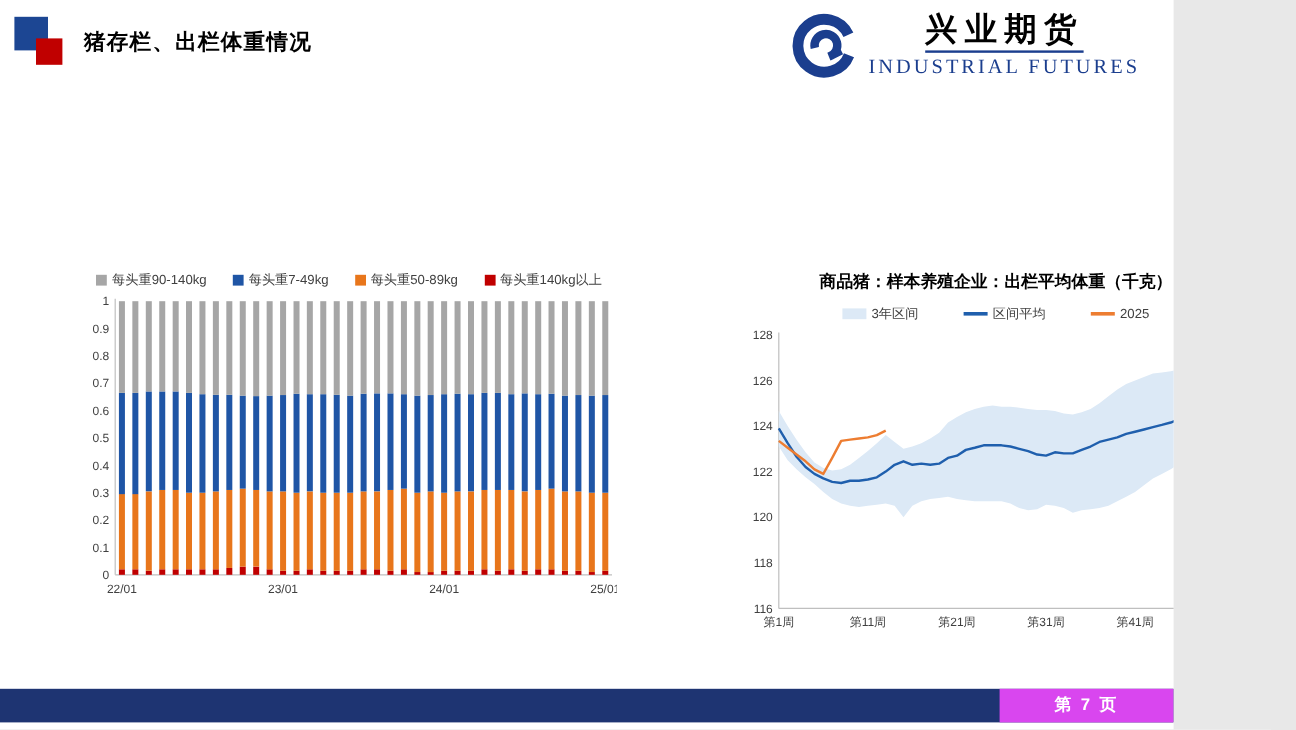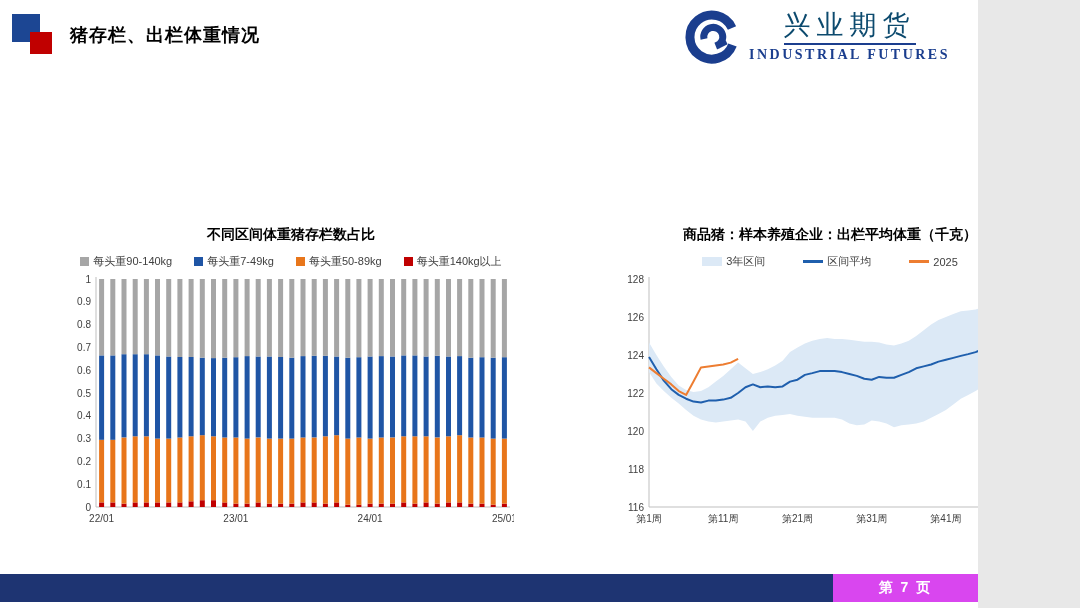--- a/index.html
+++ b/index.html
@@ -10,24 +10,24 @@
   }
   
   .header { position:absolute; top:0; left:0; right:0; height:80px; }
   .title-block { position:absolute; left:12px; top:14px; display:flex; align-items:center; }
   .marker { position:relative; width:44px; height:42px; margin-right:14px; }
   .sq-blue { position:absolute; left:0; top:0; width:28px; height:28px; background:#1c4693; }
   .sq-red  { position:absolute; left:18px; top:18px; width:22px; height:22px; background:#c00000; }
   .page-title { font-size:18px; font-weight:bold; color:#000; letter-spacing:1px; }
   .logo { position:absolute; right:28px; top:10px; display:flex; align-items:center; gap:10px; }
   .logo-text { display:flex; flex-direction:column; align-items:center; }
-  .logo-cn { font-family:"Liberation Serif", serif; font-weight:normal; font-size:27px;
-             color:#0c4a6e; letter-spacing:6px; line-height:1.1;
+  .logo-cn { font-family:"Liberation Serif", serif; font-weight:bold; font-size:27px;
+             color:#000000; letter-spacing:6px; line-height:1.1;
              border-bottom:2px solid #1b3e8e; padding-bottom:2px; }
-  .logo-en { font-family:"Liberation Serif", serif; font-size:14px; font-weight:bold;
+  .logo-en { font-family:"Liberation Serif", serif; font-size:17px; font-weight:normal;
              color:#1b3e8e; letter-spacing:2.5px; margin-top:2px; }
   
   .chart-panel { position:absolute; top:226px; }
   .chart-panel.left  { left:68px;  width:446px; }
   .chart-panel.right { left:617px; width:426px; }
   .chart-title { text-align:center; font-size:14px; font-weight:bold; color:#000; margin-bottom:10px; }
   .legend { display:flex; justify-content:center; align-items:center; font-size:11px; color:#404040; }
   .chart-panel.left  .legend { gap:22px; margin-bottom:4px; }
   .chart-panel.right .legend { gap:38px; margin-bottom:4px; }
   .legend-item { display:flex; align-items:center; gap:4px; white-space:nowrap; }
@@ -60,21 +60,20 @@
         <path d="M19 29 A 9.5 9.5 0 1 1 31 36 L 41 31" fill="none" stroke="#1b3e8e" stroke-width="7"></path>
       </svg>
       <div class="logo-text">
         <div class="logo-cn">兴业期货</div>
         <div class="logo-en">INDUSTRIAL FUTURES</div>
       </div>
     </div>
   </div>
 
   <div class="chart-panel left">
-    <div class="chart-title">不同区间体重猪存栏数占比</div>
     <div class="legend">
         <span class="legend-item">
           <span class="sw-square" style="background: rgb(166, 166, 166);"></span>
           <span>每头重90-140kg</span>
         </span>
         <span class="legend-item">
           <span class="sw-square" style="background: rgb(31, 85, 165);"></span>
           <span>每头重7-49kg</span>
         </span>
         <span class="legend-item">

